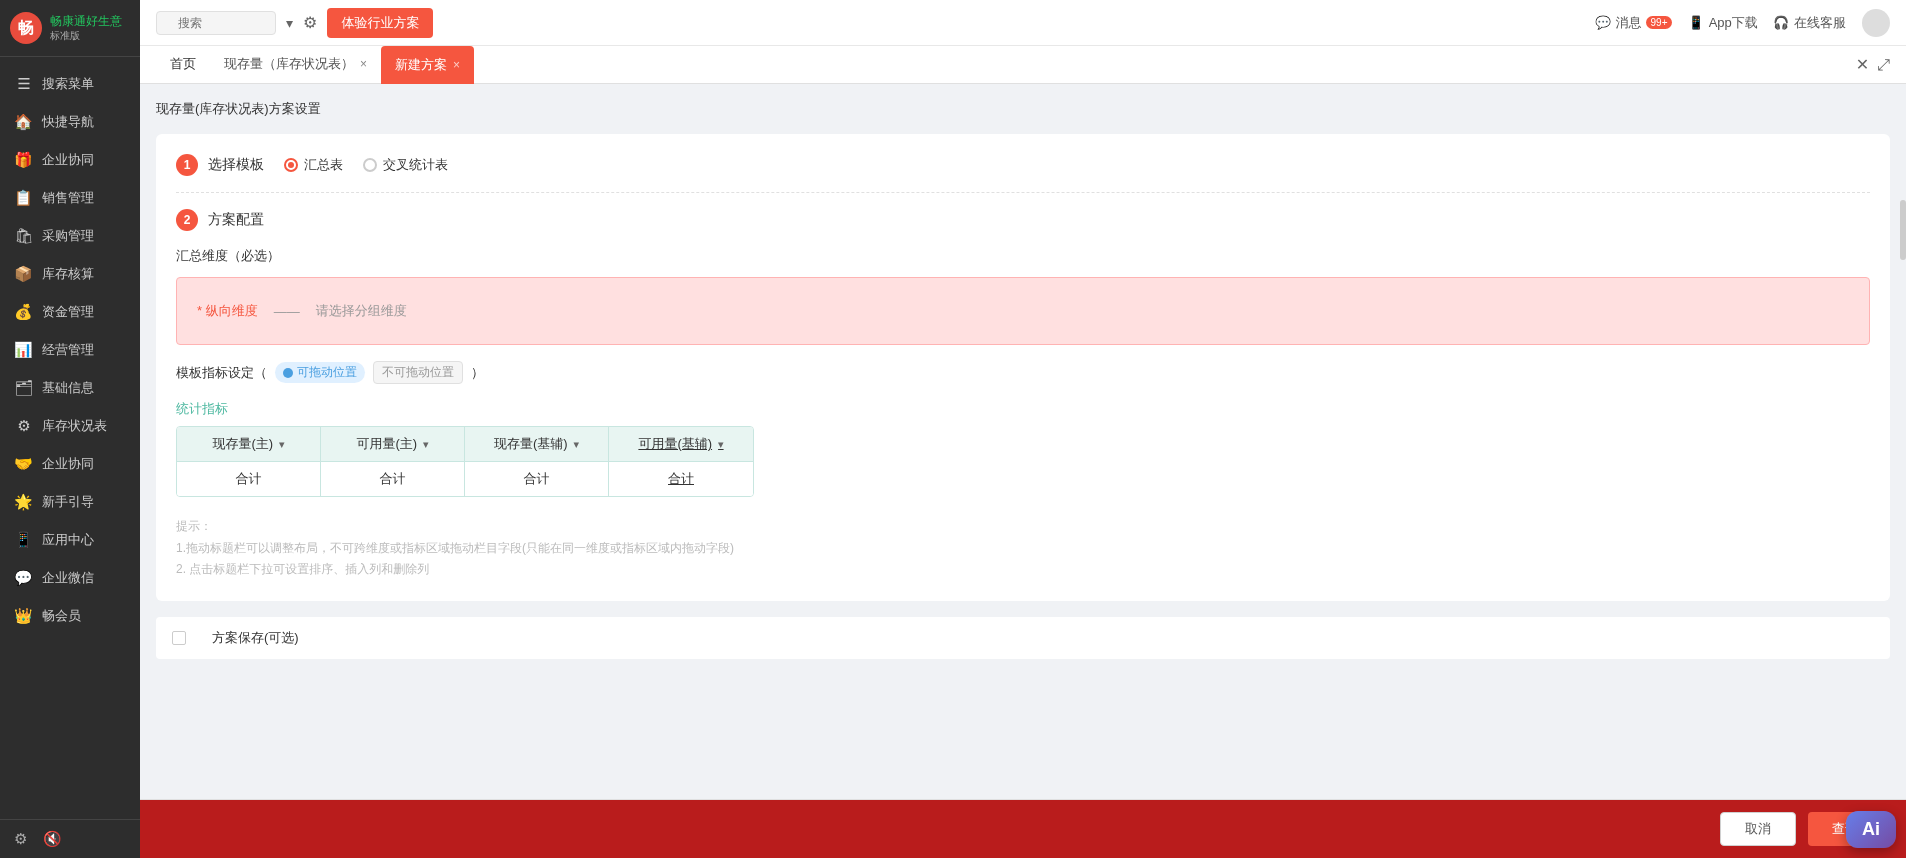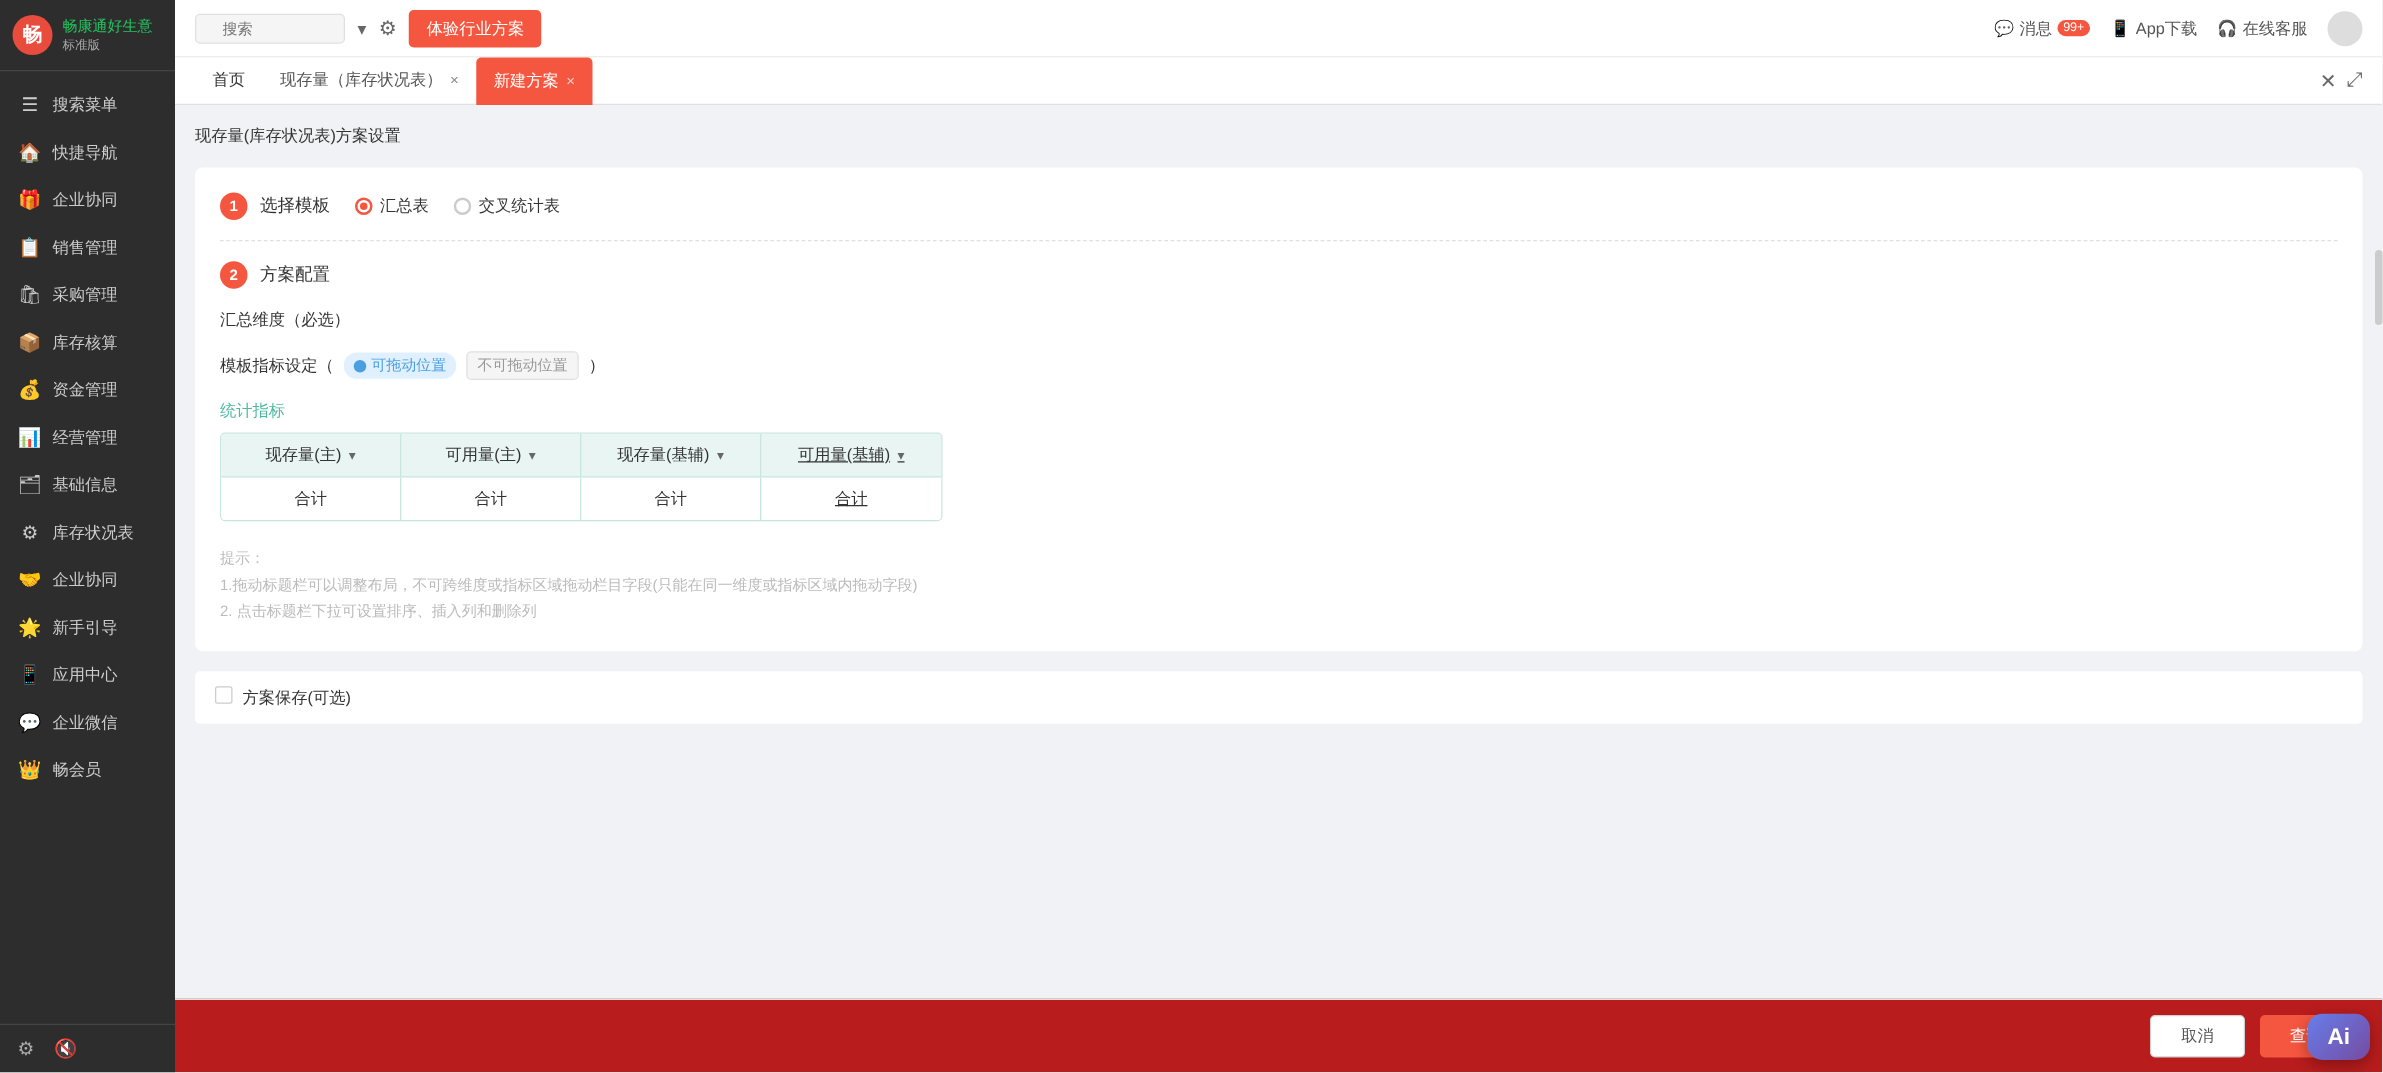--- a/index.html
+++ b/index.html
@@ -327,21 +327,22 @@
     .tips-section {
       margin-top: 16px;
       color: #bbb;
       font-size: 12px;
       line-height: 1.8;
     }
 
     
     .save-row {
       display: flex;
-      gap: 8px;
+      align-items: center;
+      gap: 26px;
       margin-top: 16px;
       padding: 12px 16px;
       background: #fff;
       border-radius: 4px;
     }
     .checkbox-box {
       width: 14px;
       height: 14px;
       border: 1px solid #ccc;
       border-radius: 2px;
@@ -552,20 +553,28 @@
       <hr class="section-divider">
 
       <div class="step-row">
         <div class="step-badge">2</div>
         <span class="step-label">方案配置</span>
       </div>
 
       <div class="config-section">
         <div class="config-section-title">汇总维度（必选）</div>
 
+        <div class="dimension-area">
+          <span class="dim-label">
+            <span>*</span>
+            <span>纵向维度</span>
+          </span>
+          <span class="dim-dash">——</span>
+          <span class="dim-placeholder">请选择分组维度</span>
+        </div>
 
         <div class="indicator-settings">
           <div class="indicator-settings-label">
             <span>模板指标设定（</span>
             <span class="toggle-pill">
               <span class="toggle-pill-dot"></span>
               <span>可拖动位置</span>
             </span>
             <span class="no-drag-tag">
               <span>不可拖动位置</span>

